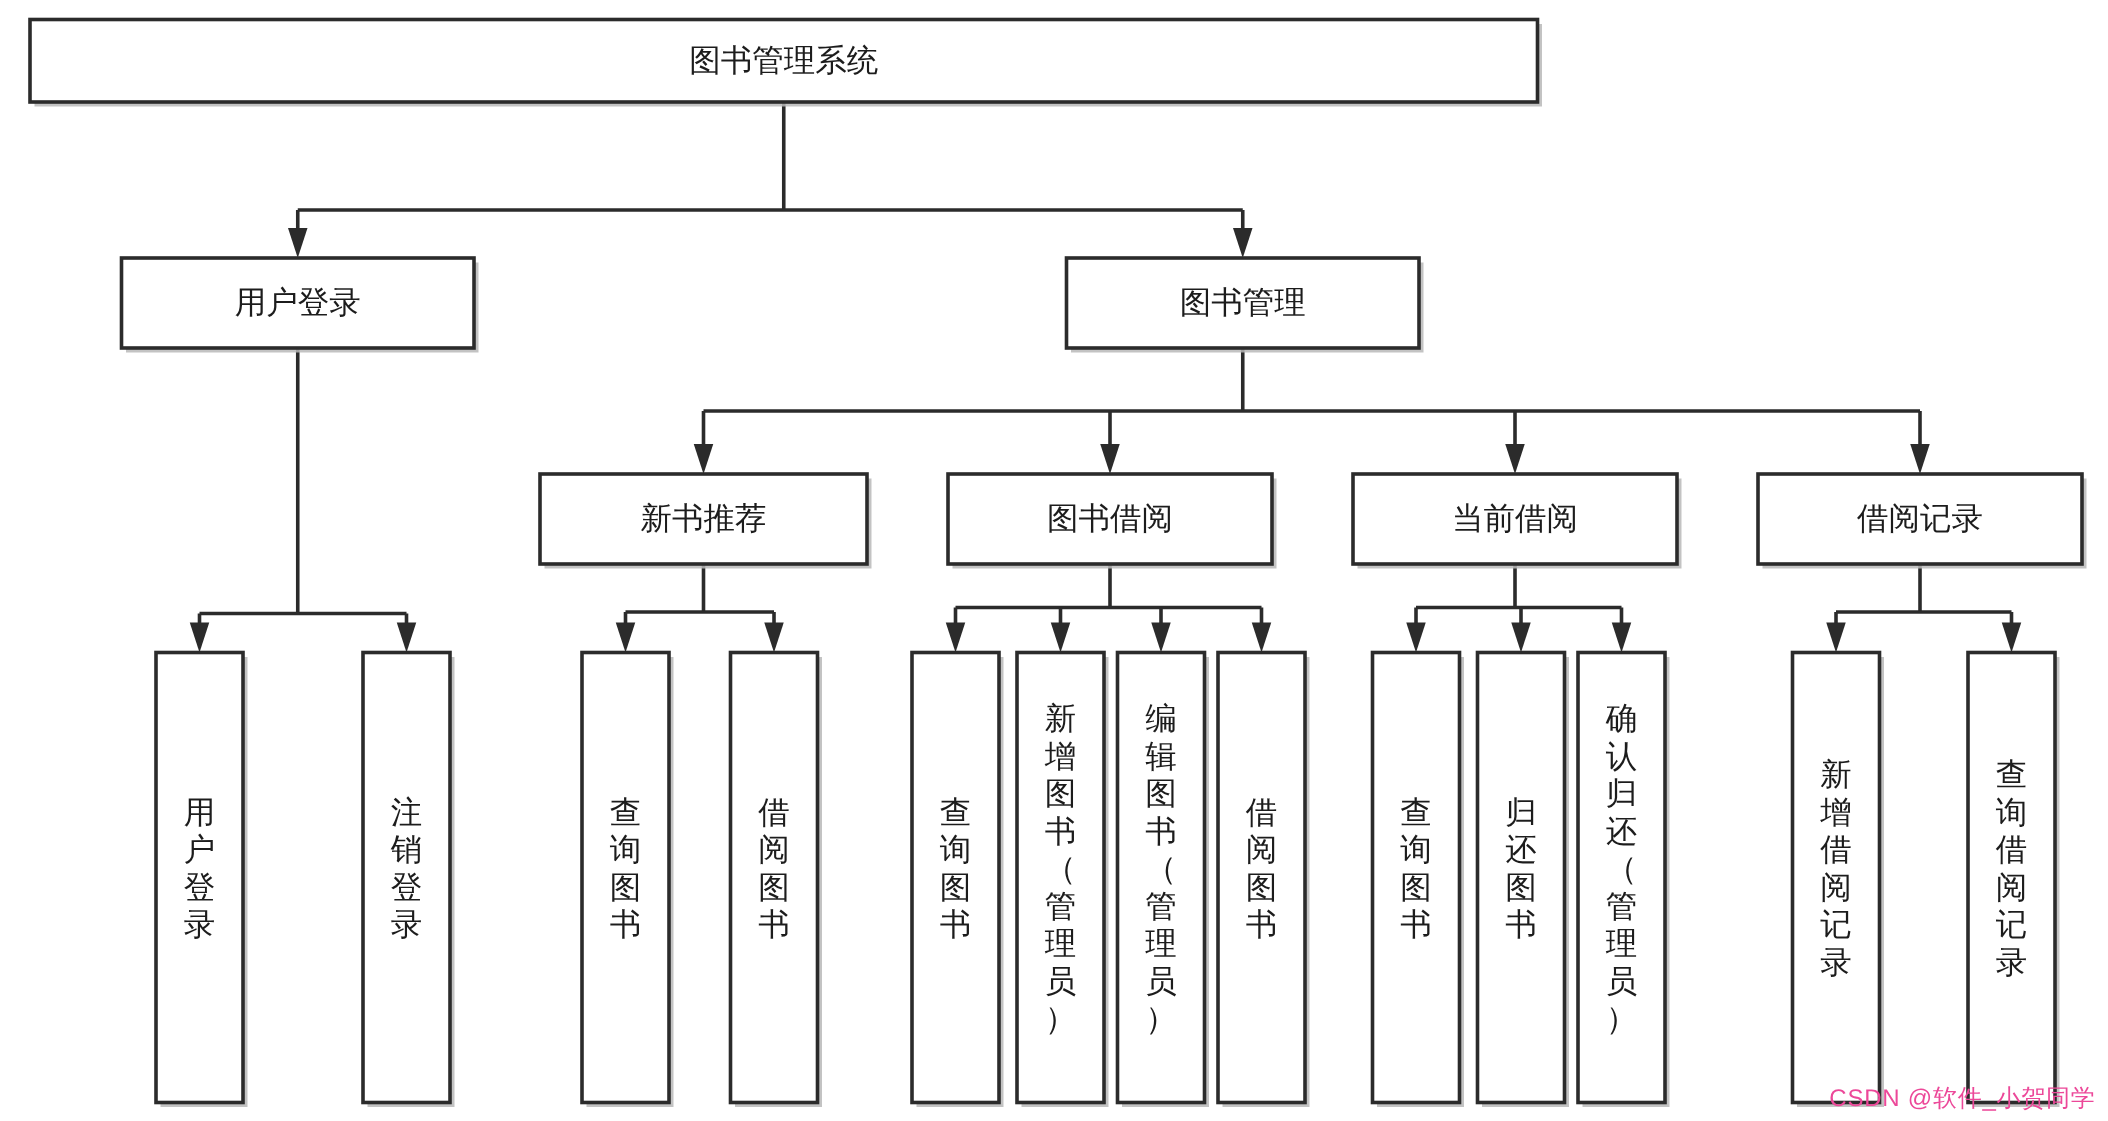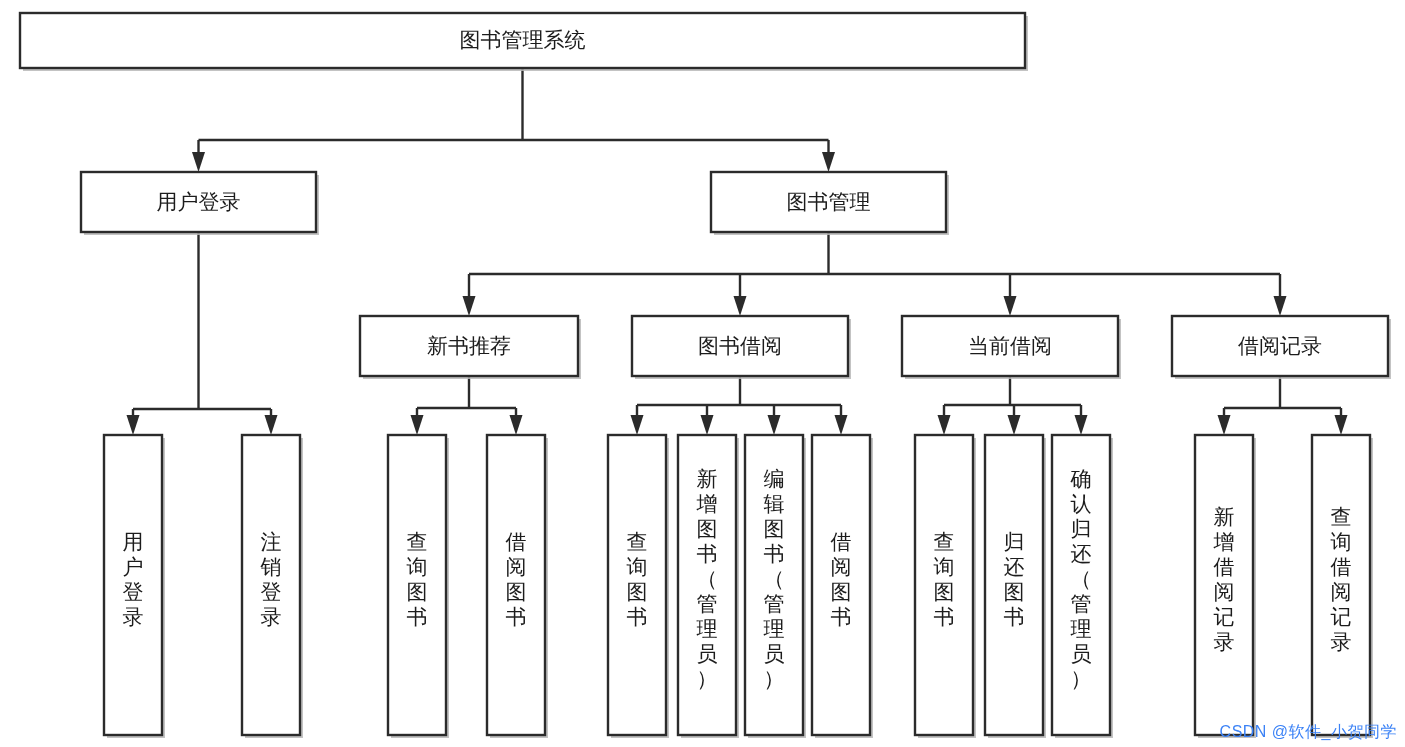--- a/index.html
+++ b/index.html
@@ -57,21 +57,21 @@
     fill: #1c1c1c;
     font-size: 21px;
     text-anchor: middle;
   }
   .watermark {
     position: absolute;
     right: 8px;
     bottom: 4px;
     font-family: "Liberation Sans", "DejaVu Sans", sans-serif;
     font-size: 16px;
-    color: #3b82f6;
+    color: #ec4899;
     letter-spacing: 0.5px;
     white-space: nowrap;
     user-select: none;
   }
 </style>
 </head>
 <body>
 
 <div id="diagram-root">
   <svg id="tree-svg" viewBox="0 0 1405 747" xmlns="http://www.w3.org/2000/svg">

